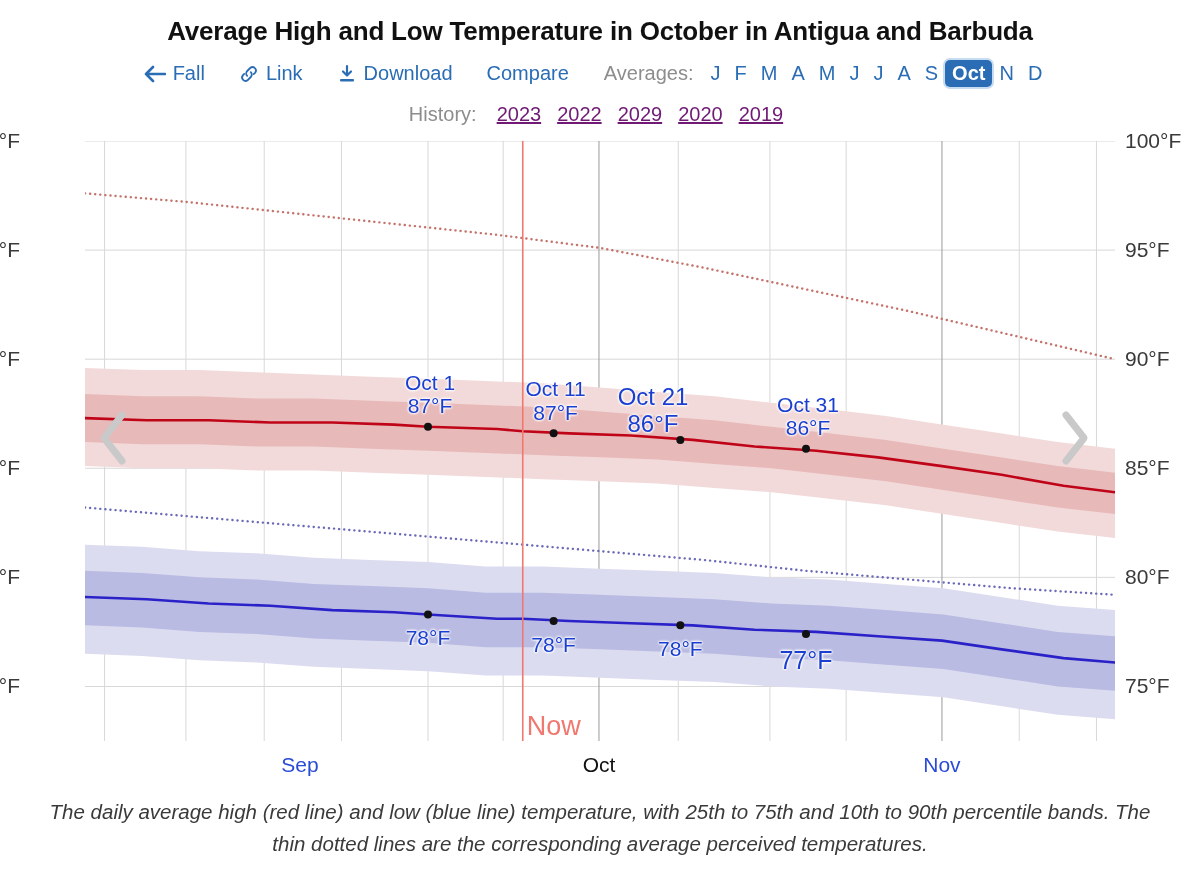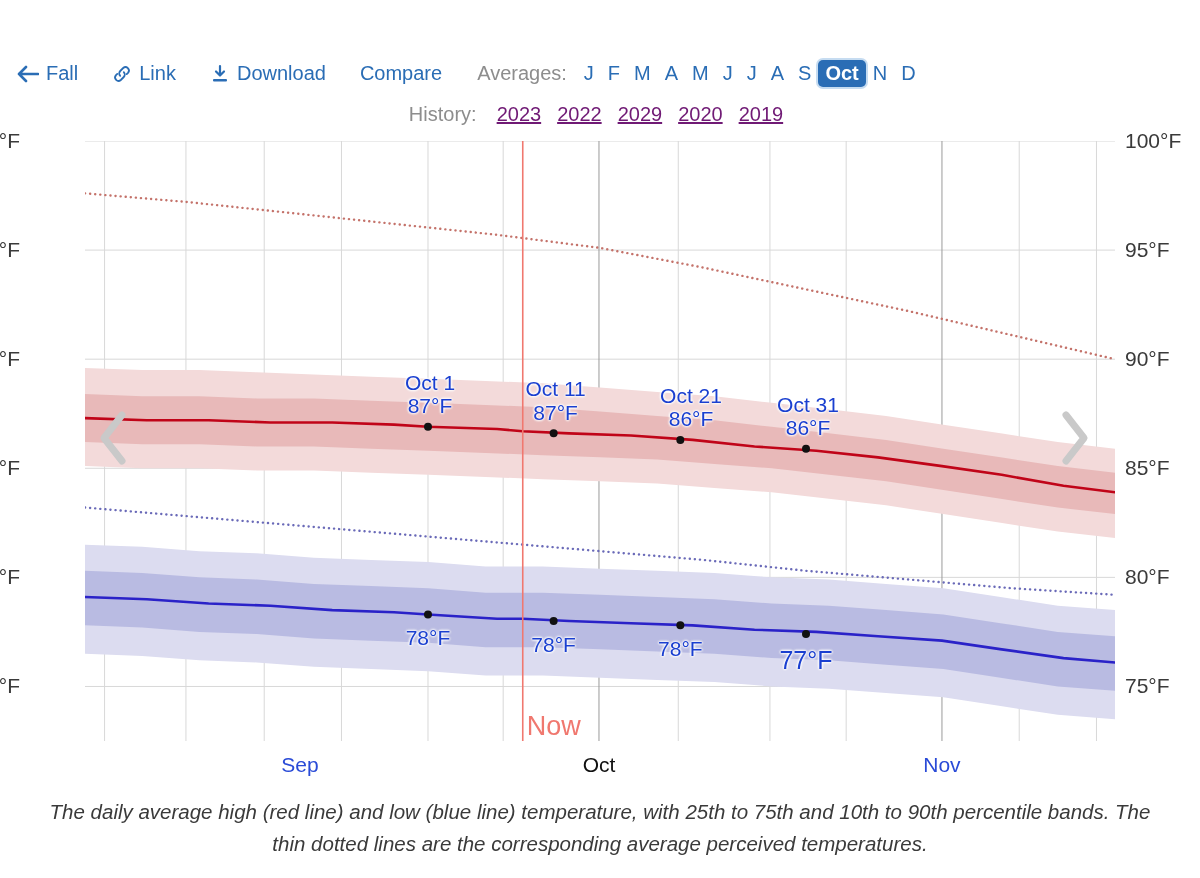--- a/index.html
+++ b/index.html
@@ -15,21 +15,21 @@
 
   
   .title {
     position: absolute; top: 16px; left: 0; width: 1200px;
     text-align: center;
     font-size: 26px; font-weight: 700; color: #111;
     letter-spacing: -0.2px;
   }
   .toolbar {
     position: absolute; top: 60px; left: 0; width: 1176px;
-    display: flex; align-items: center; 
+    display: flex; align-items: center; justify-content: center;
     gap: 0px;
     font-size: 20px;
   }
   .tool {
     display: inline-flex; align-items: center; gap: 7px;
     color: #2a6db5; cursor: pointer; white-space: nowrap;
     padding: 0 17px;
   }
   .tool .ico { display: inline-flex; align-items: center; }
   .averages-label { color: #8d8d8d; padding-left: 18px; padding-right: 10px; white-space: nowrap; }
@@ -88,20 +88,21 @@
     position: absolute; left: 40px; top: 796px; width: 1120px;
     text-align: center; font-style: italic; font-size: 20.5px;
     line-height: 1.55; color: #3a3a3a;
   }
 </style>
 </head>
 <body>
 
 <div id="app">
 
+  <div class="title">Average High and Low Temperature in October in Antigua and Barbuda</div>
 
   <div class="toolbar">
     <span class="tool">
       <span class="ico">
         <svg width="22" height="18" viewBox="0 0 22 18">
             <path d="M9 2 L2 9 L9 16 M2 9 H21" stroke="#2a6db5" stroke-width="2.6" fill="none" stroke-linecap="round" stroke-linejoin="round"></path>
           </svg>
       </span>
       <span>Fall</span>
     </span>
@@ -215,21 +216,21 @@
         <div class="xlabel link" style="left: 856.96px;">Nov</div>
         <div class="nowlabel" style="left: 437.75px;">Now</div>
         <div style="position: absolute; left: 344.99px; transform: translateX(-50%); text-align: center; color: rgb(26, 63, 208); font-size: 21px; line-height: 1.12; white-space: nowrap; text-shadow: rgb(255, 255, 255) 0px 0px 3px, rgb(255, 255, 255) 0px 0px 3px, rgb(255, 255, 255) 0px 0px 3px, rgb(255, 255, 255) 0px 0px 2px; top: 229.818px;">
           <div>Oct 1</div>
           <div>87°F</div>
         </div>
         <div style="position: absolute; left: 470.65px; transform: translateX(-50%); text-align: center; color: rgb(26, 63, 208); font-size: 21px; line-height: 1.12; white-space: nowrap; text-shadow: rgb(255, 255, 255) 0px 0px 3px, rgb(255, 255, 255) 0px 0px 3px, rgb(255, 255, 255) 0px 0px 3px, rgb(255, 255, 255) 0px 0px 2px; top: 236.364px;">
           <div>Oct 11</div>
           <div>87°F</div>
         </div>
-        <div style="position: absolute; left: 606px; transform: translateX(-50%); text-align: center; color: rgb(26, 63, 208); font-size: 21px; line-height: 1.12; white-space: nowrap; text-shadow: rgb(255, 255, 255) 0px 0px 3px, rgb(255, 255, 255) 0px 0px 3px, rgb(255, 255, 255) 0px 0px 3px, rgb(255, 255, 255) 0px 0px 2px; top: 242.909px;">
+        <div style="position: absolute; left: 568px; transform: translateX(-50%); text-align: center; color: rgb(26, 63, 208); font-size: 24px; line-height: 1.12; white-space: nowrap; text-shadow: rgb(255, 255, 255) 0px 0px 3px, rgb(255, 255, 255) 0px 0px 3px, rgb(255, 255, 255) 0px 0px 3px, rgb(255, 255, 255) 0px 0px 2px; top: 242.909px;">
           <div>Oct 21</div>
           <div>86°F</div>
         </div>
         <div style="position: absolute; left: 723px; transform: translateX(-50%); text-align: center; color: rgb(26, 63, 208); font-size: 21px; line-height: 1.12; white-space: nowrap; text-shadow: rgb(255, 255, 255) 0px 0px 3px, rgb(255, 255, 255) 0px 0px 3px, rgb(255, 255, 255) 0px 0px 3px, rgb(255, 255, 255) 0px 0px 2px; top: 251.636px;">
           <div>Oct 31</div>
           <div>86°F</div>
         </div>
         <div style="position: absolute; left: 342.99px; transform: translateX(-50%); text-align: center; color: rgb(26, 63, 208); font-size: 21px; line-height: 1.12; white-space: nowrap; text-shadow: rgb(255, 255, 255) 0px 0px 3px, rgb(255, 255, 255) 0px 0px 3px, rgb(255, 255, 255) 0px 0px 3px, rgb(255, 255, 255) 0px 0px 2px; top: 485.455px;">
           <div>78°F</div>
         </div>

